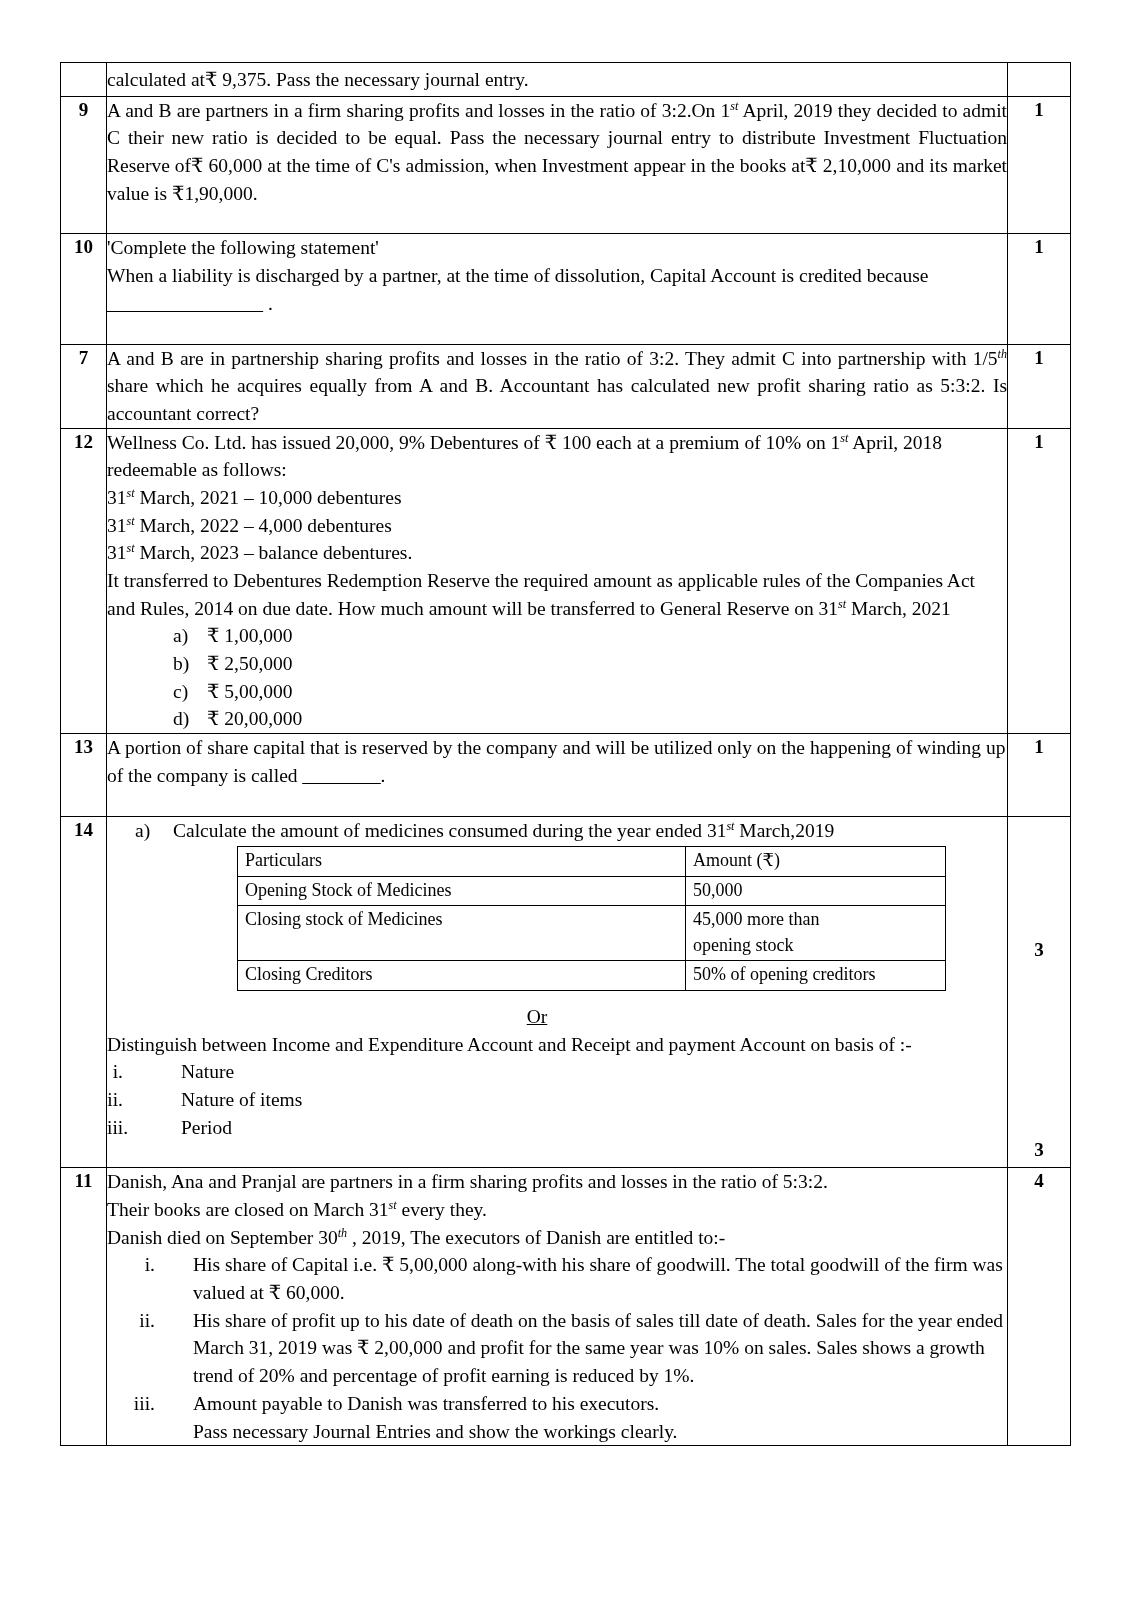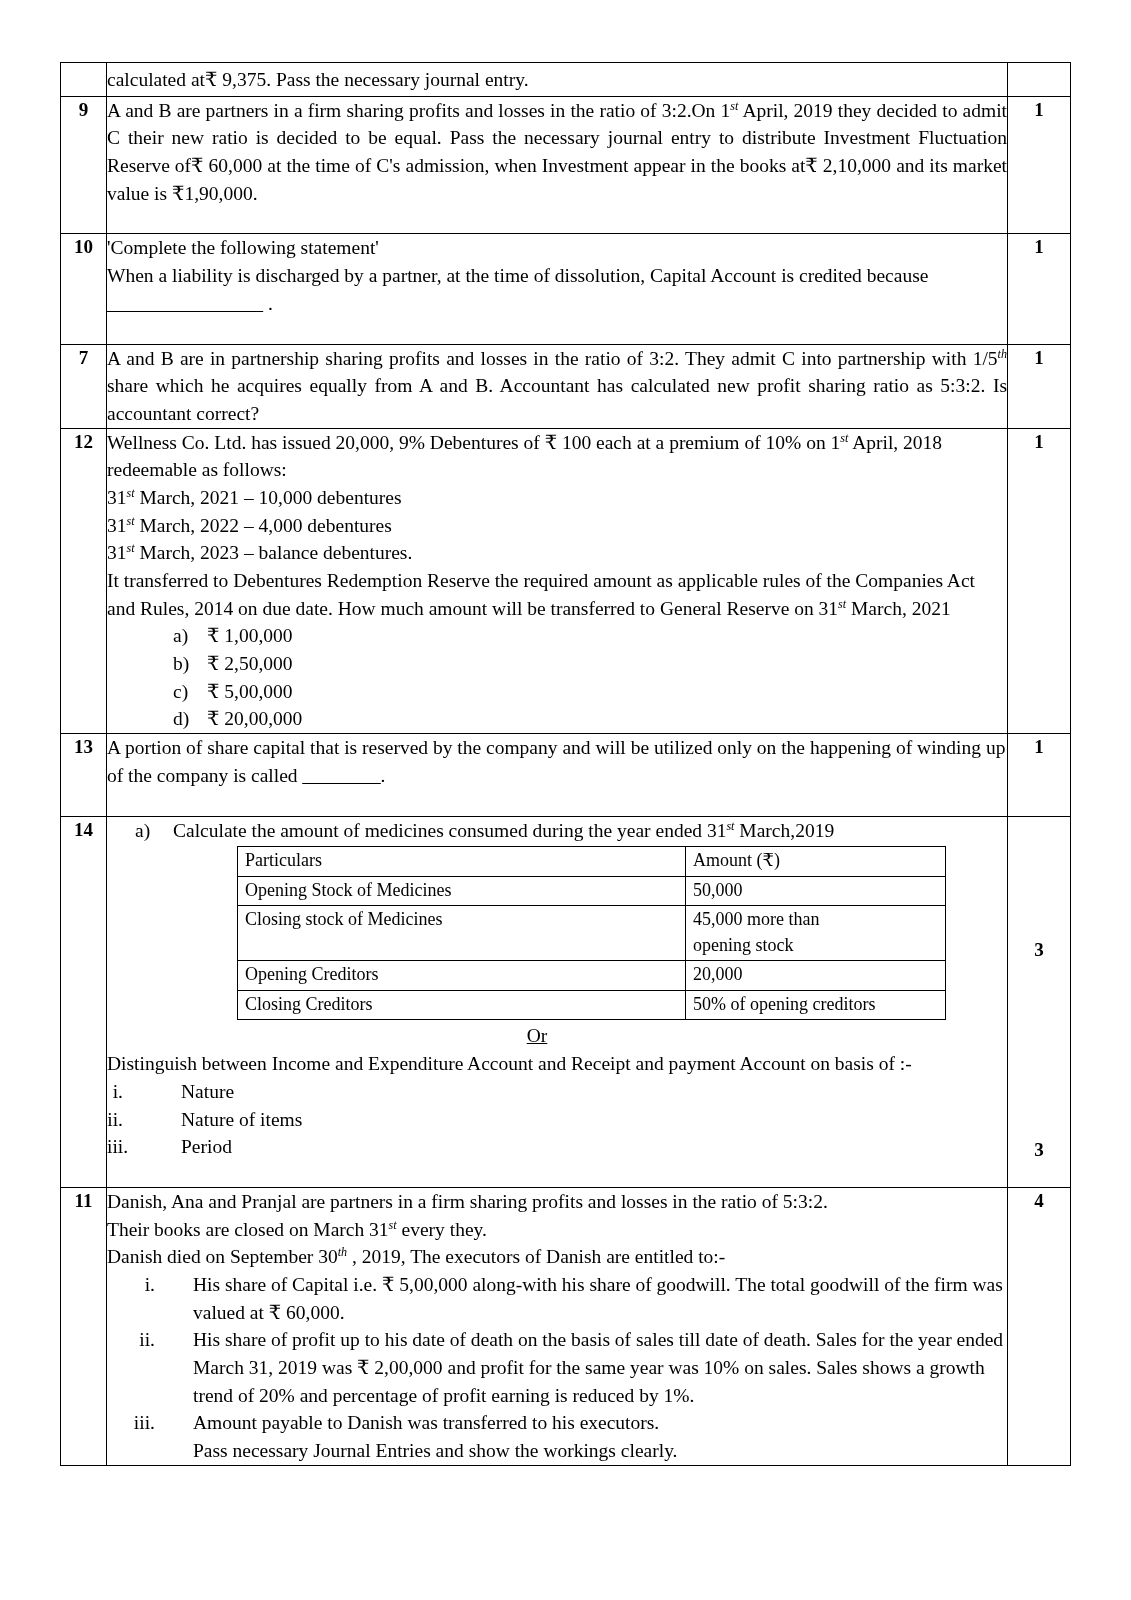--- a/index.html
+++ b/index.html
@@ -121,21 +121,21 @@
     font-size: 18px;
     line-height: 1.42;
     padding: 1px 6px 2px 7px;
     vertical-align: top;
   }
   table.inner col.ic1 { width: 448px; }
   table.inner col.ic2 { width: 260px; }
 
   .orline {
     text-align: center;
-    margin: 2px 0 0 0;
+    margin: 12px 0 0 0;
     padding-right: 40px;
     text-decoration: underline;
   }
   .blank-u { text-decoration: underline; }
   .marks-q14 { position: relative; height: 100%; }
   .marks-q14 .m1 { position: absolute; top: 120px; left: 0; right: 0; text-align: center; }
   .marks-q14 .m2 { position: absolute; top: 320px; left: 0; right: 0; text-align: center; }
 </style>
 </head>
 <body>
@@ -244,24 +244,20 @@
               <tr>
                 <td>Opening Stock of Medicines</td>
                 <td>50,000</td>
               </tr>
               <tr>
                 <td>Closing stock of Medicines</td>
                 <td style="white-space: pre-line;">45,000 more than
 opening stock</td>
               </tr>
               <tr>
-                <td>Opening Creditors</td>
-                <td>20,000</td>
-              </tr>
-              <tr>
                 <td> Closing Creditors</td>
                 <td>50% of opening creditors</td>
               </tr>
             </tbody>
           </table>
 
           <p class="p orline">Or</p>
           <p class="p">Distinguish between Income and Expenditure Account and Receipt and payment Account on basis of :-</p>
           <ul class="roman">
             <li>

